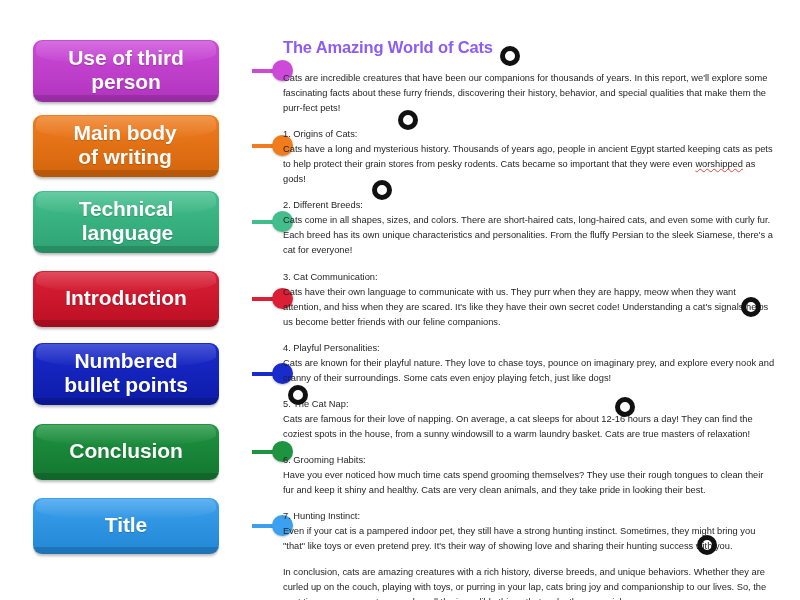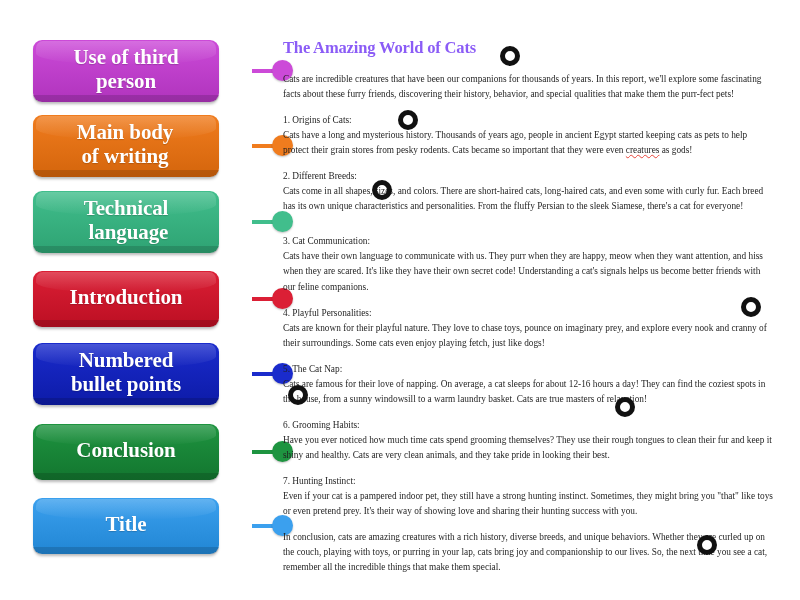--- a/index.html
+++ b/index.html
@@ -12,21 +12,20 @@
     background: #ffffff;
     font-family: "Liberation Sans", sans-serif;
     overflow: hidden;
     position: relative;
   }
 
   #stage {
     position: relative;
     width: 800px;
     height: 600px;
-    font-family: Liberation Serif, serif;
   }
 
   
   #label-column {
     position: absolute;
     left: 0;
     top: 0;
     width: 272px;
     height: 600px;
   }
@@ -224,23 +223,23 @@
         </div>
       </div>
     </div>
 
   <div id="document-panel">
     <h1 class="doc-title">The Amazing World of Cats</h1>
     <p class="doc-para">Cats are incredible creatures that have been our companions for thousands of years. In this report, we'll explore some fascinating facts about these furry friends, discovering their history, behavior, and special qualities that make them the purr-fect pets!</p>
     <div id="sections-host">
         <div style="margin-bottom: 11px;">
           <p class="doc-heading">1. Origins of Cats:</p>
-          <p class="doc-para tight"><span>Cats have a long and mysterious history. Thousands of years ago, people in ancient Egypt started keeping cats as pets to help protect their grain stores from pesky rodents. Cats became so important that they were even </span><span class="spellcheck">creatures</span><span> as gods!</span></p>
-        </div>
-        <div style="margin-bottom: 20px;">
+          <p class="doc-para tight"><span>Cats have a long and mysterious history. Thousands of years ago, people in ancient Egypt started keeping cats as pets to help protect their grain stores from pesky rodents. Cats became so important that they were even </span><span class="spellcheck">worshipped</span><span> as gods!</span></p>
+        </div>
+        <div style="margin-bottom: 11px;">
           <p class="doc-heading">2. Different Breeds:</p>
           <p class="doc-para tight">Cats come in all shapes, sizes, and colors. There are short-haired cats, long-haired cats, and even some with curly fur. Each breed has its own unique characteristics and personalities. From the fluffy Persian to the sleek Siamese, there's a cat for everyone!</p>
         </div>
         <div style="margin-bottom: 11px;">
           <p class="doc-heading">3. Cat Communication:</p>
           <p class="doc-para tight">Cats have their own language to communicate with us. They purr when they are happy, meow when they want attention, and hiss when they are scared. It's like they have their own secret code! Understanding a cat's signals helps us become better friends with our feline companions.</p>
         </div>
         <div style="margin-bottom: 11px;">
           <p class="doc-heading">4. Playful Personalities:</p>
           <p class="doc-para tight">Cats are known for their playful nature. They love to chase toys, pounce on imaginary prey, and explore every nook and cranny of their surroundings. Some cats even enjoy playing fetch, just like dogs!</p>

